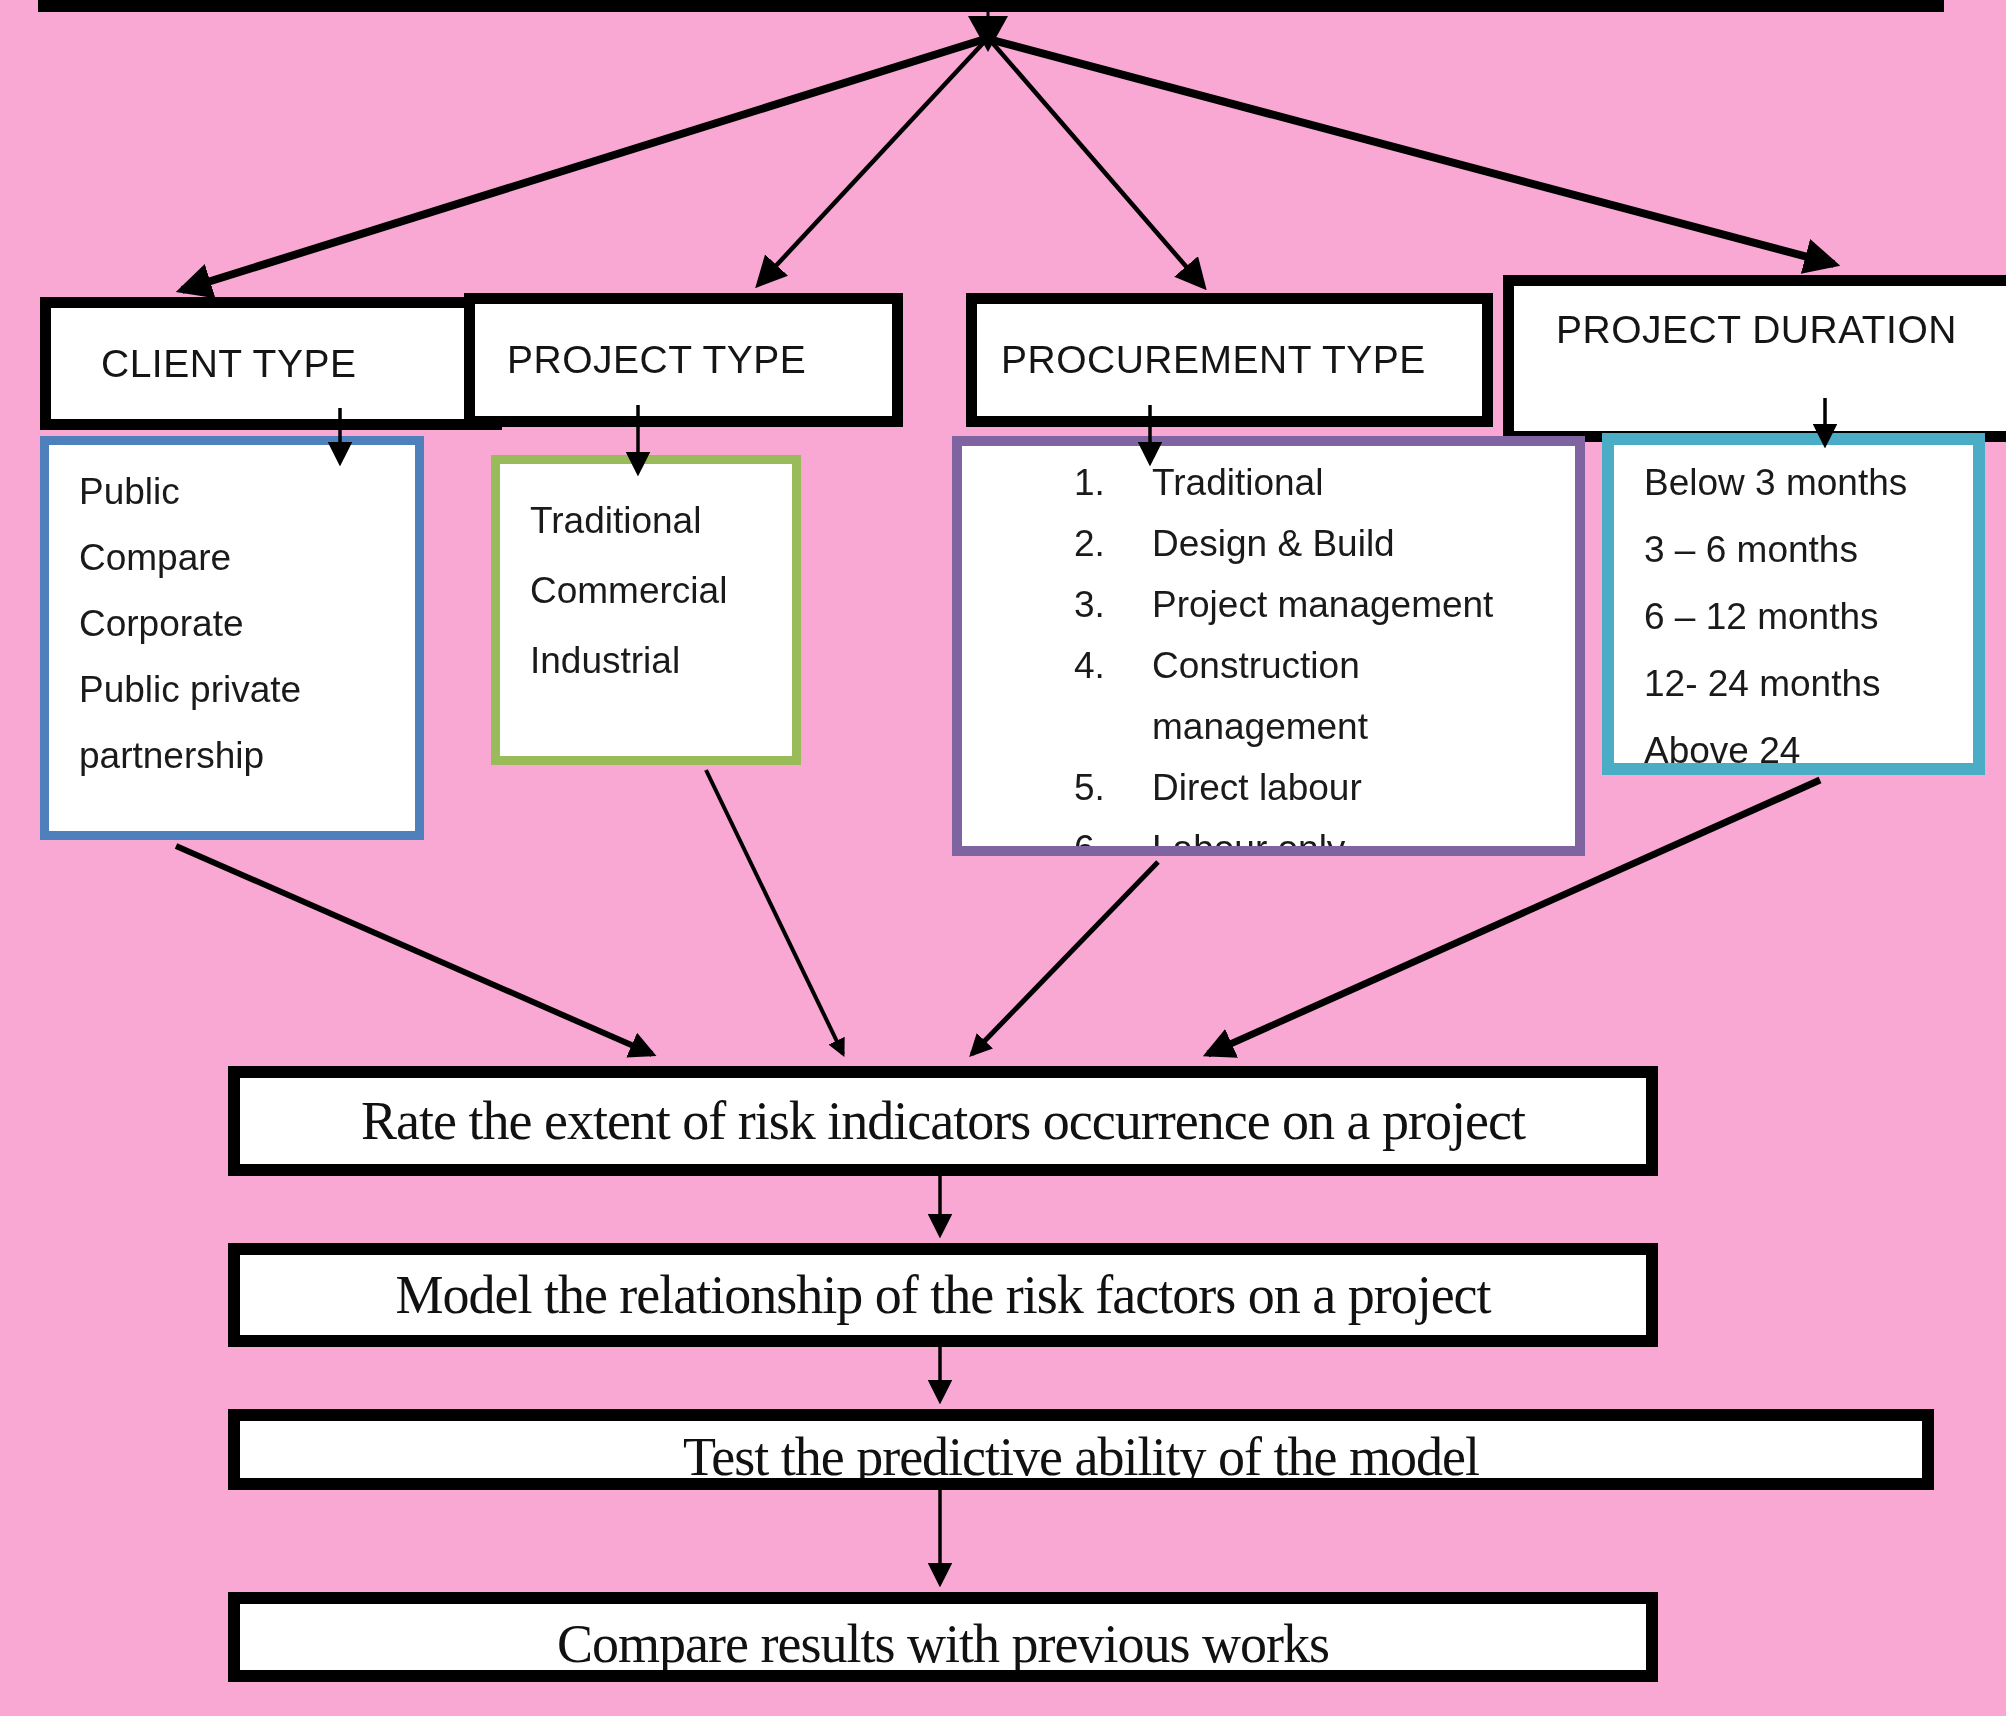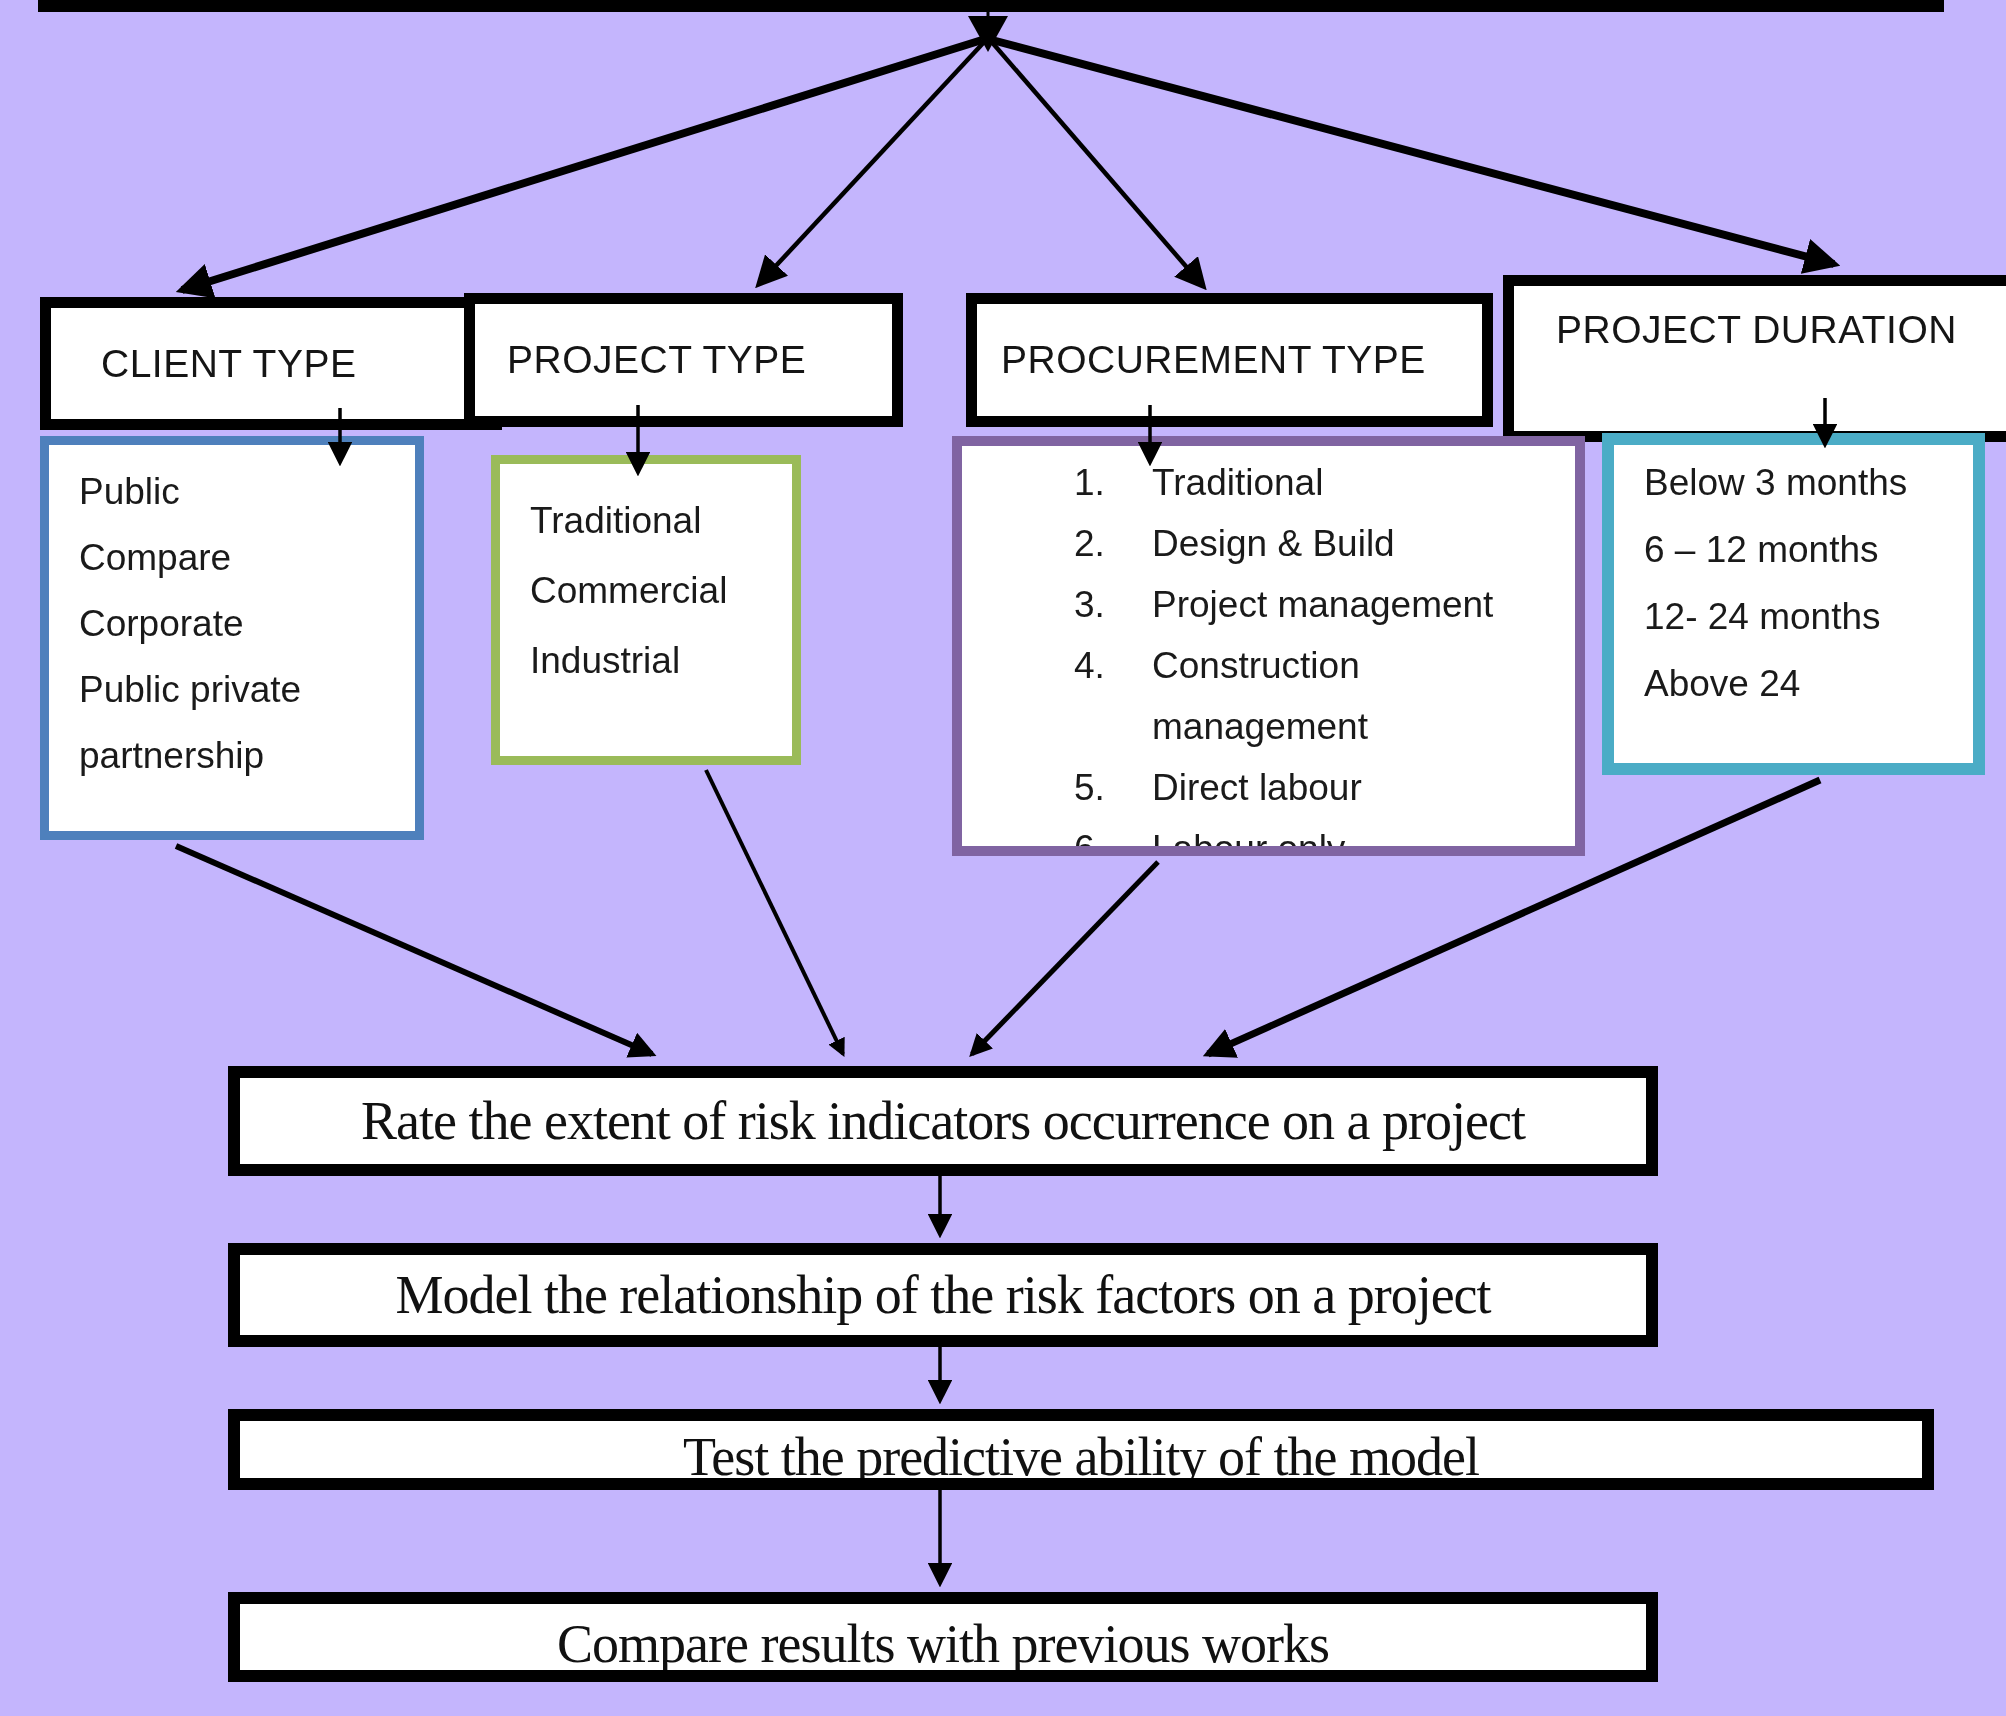--- a/index.html
+++ b/index.html
@@ -1,19 +1,19 @@
 <!DOCTYPE html>
 <html><head>
 <meta charset="utf-8">
 <style>
   html,body{margin:0;padding:0;background:#ffffff;}
   #canvas{
     position:relative;
     width:2006px;height:1716px;
-    background:#c4b5fd;
+    background:#f9a8d4;
     font-family:"Liberation Sans", sans-serif;
     overflow:hidden;
   }
   #wires{position:absolute;left:0;top:0;width:2006px;height:1716px;z-index:5;pointer-events:none;}
   .hdr-box{
     position:absolute;
     border:11px solid #000;
     background:#fff;
     display:flex;align-items:center;
     font-size:39px;color:#151515;
@@ -141,20 +141,21 @@
     </div>
     <div class="num-row">
       <span class="num-col">6.</span>
       <span class="lbl-col">Labour only</span>
     </div>
   </div>
 
   <div class="content-box c-duration" style="left: 1602px; top: 433px; width: 383px; height: 342px; border: 12px solid rgb(75, 172, 198);">
     <ul class="plain-list">
       <li>Below 3 months</li>
+      <li>3 – 6 months</li>
       <li>6 – 12 months</li>
       <li>12- 24 months</li>
       <li>Above 24</li>
     </ul>
   </div>
 
   <div class="proc-box" style="left:228px;top:1066px;width:1430px;height:110px;">
     <span class="step-text">Rate the extent of risk indicators occurrence on a project</span>
   </div>
 

